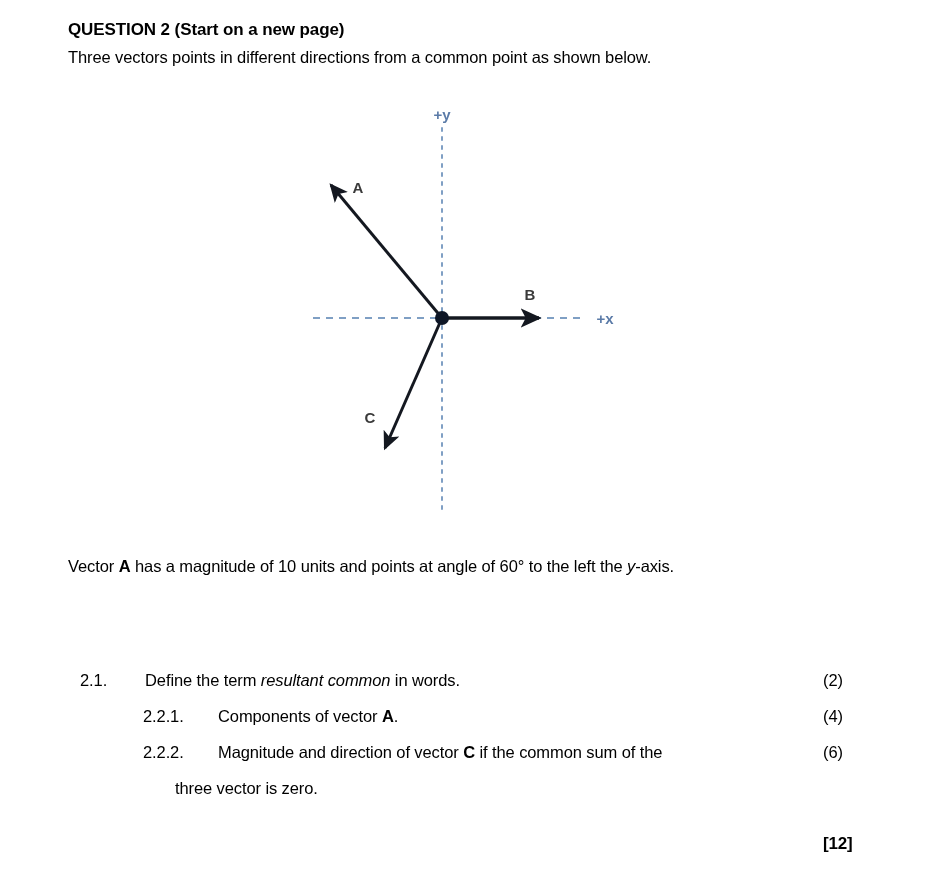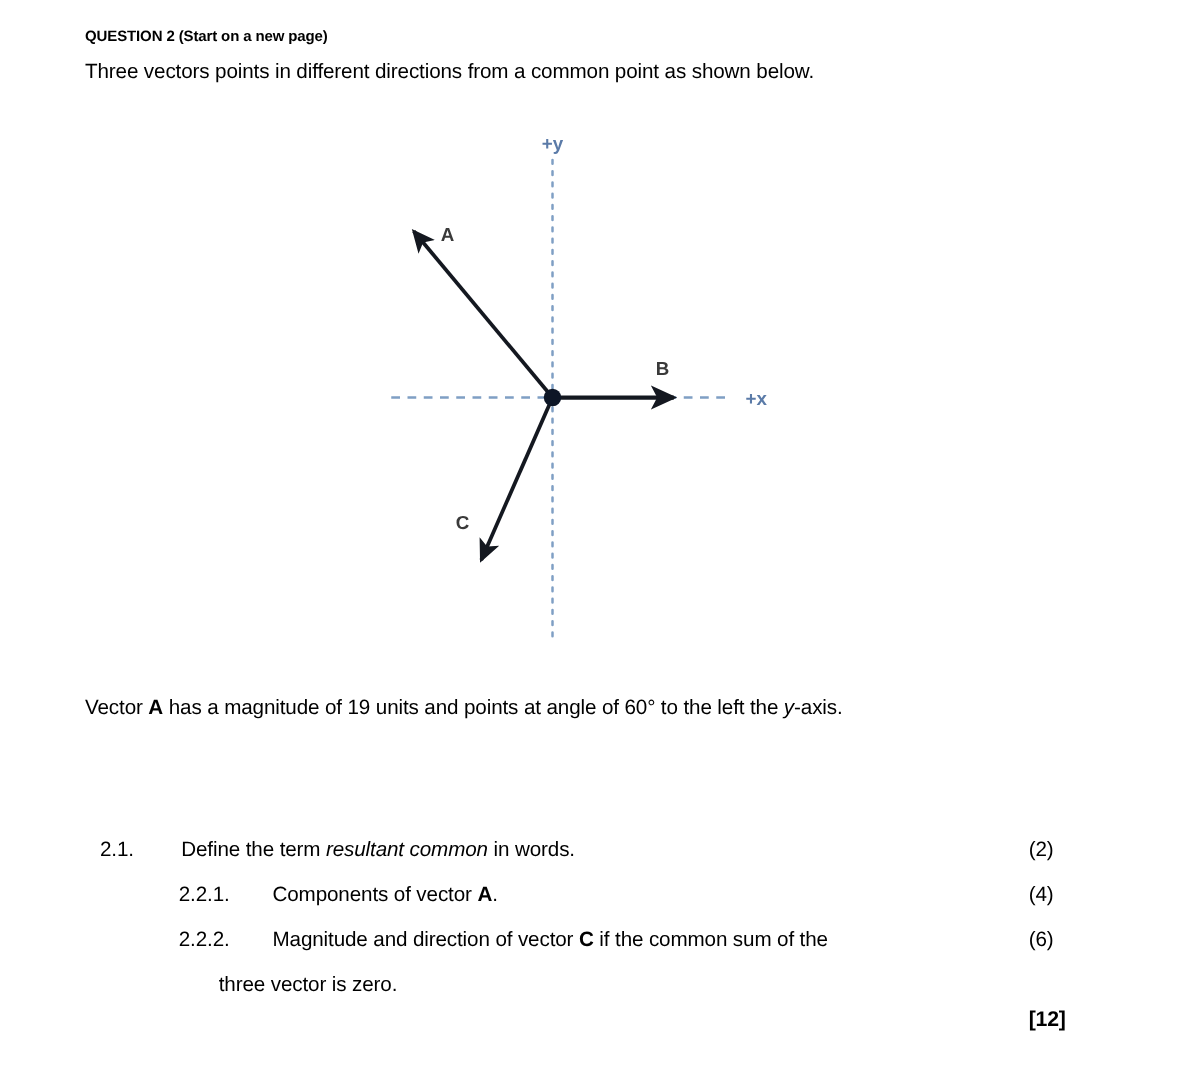--- a/index.html
+++ b/index.html
@@ -23,21 +23,21 @@
   }
 
   
   .header {
     position: absolute;
     left: 68px;
     top: 18px;
     width: 820px;
   }
   .q-title {
-    font-size: 12px;
+    font-size: 17px;
     font-weight: bold;
     line-height: 23px;
     letter-spacing: -0.1px;
   }
   .q-intro {
     font-size: 16.5px;
     font-weight: normal;
     line-height: 24px;
     letter-spacing: -0.1px;
     margin-top: 4px;
@@ -107,21 +107,21 @@
   }
   .cont-line {
     display: block;
     margin-left: 107px;
     line-height: 36px;
   }
 
   .total-marks {
     position: absolute;
     left: 823px;
-    top: 806px;
+    top: 834px;
     font-size: 17px;
     font-weight: bold;
     letter-spacing: -0.2px;
   }
 </style>
 </head>
 <body>
 
 <div class="page">
 
@@ -153,21 +153,21 @@
       <text x="162" y="25" fill="#5b7ba8" font-family="Liberation Sans, sans-serif" font-size="15" font-weight="bold" text-anchor="middle">+y</text>
       <text x="325" y="229" fill="#5b7ba8" font-family="Liberation Sans, sans-serif" font-size="15" font-weight="bold" text-anchor="middle">+x</text>
 
       <text x="78" y="98" fill="#3a3a3a" font-family="Liberation Sans, sans-serif" font-size="15" font-weight="bold" text-anchor="middle">A</text>
       <text x="250" y="205" fill="#3a3a3a" font-family="Liberation Sans, sans-serif" font-size="15" font-weight="bold" text-anchor="middle">B</text>
       <text x="90" y="328" fill="#3a3a3a" font-family="Liberation Sans, sans-serif" font-size="15" font-weight="bold" text-anchor="middle">C</text>
     </svg>
   </div>
 
   <div class="body-text" style="top: 548px;">
-    <div class="para"><span>Vector </span><b>A</b><span> has a magnitude of 19 units and points at angle of 60° to the left the </span><i>y</i><span>-axis.</span></div>
+    <div class="para"><span>Vector </span><b>A</b><span> has a magnitude of 10 units and points at angle of 60° to the left the </span><i>y</i><span>-axis.</span></div>
 
   </div>
 
   <div class="qlist" style="top: 662px;">
 
     <div class="qrow">
       <span class="qnum">2.1.</span>
       <span class="qtext"><span>Define the term </span><i>resultant common</i><span> in words.</span></span>
       <span class="marks">(2)</span>
     </div>

